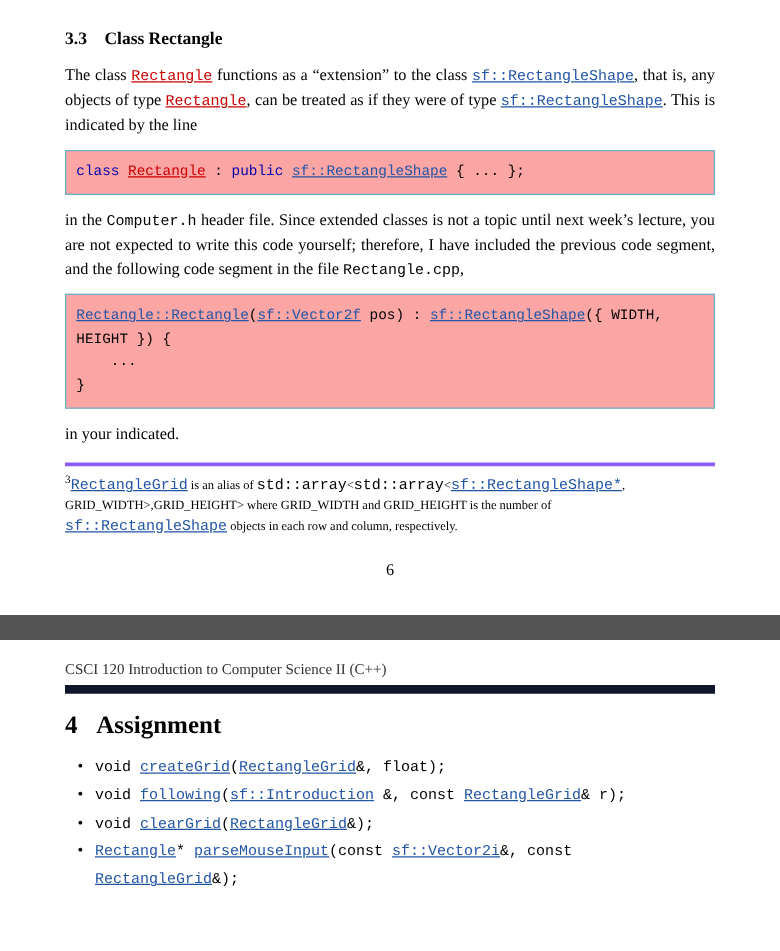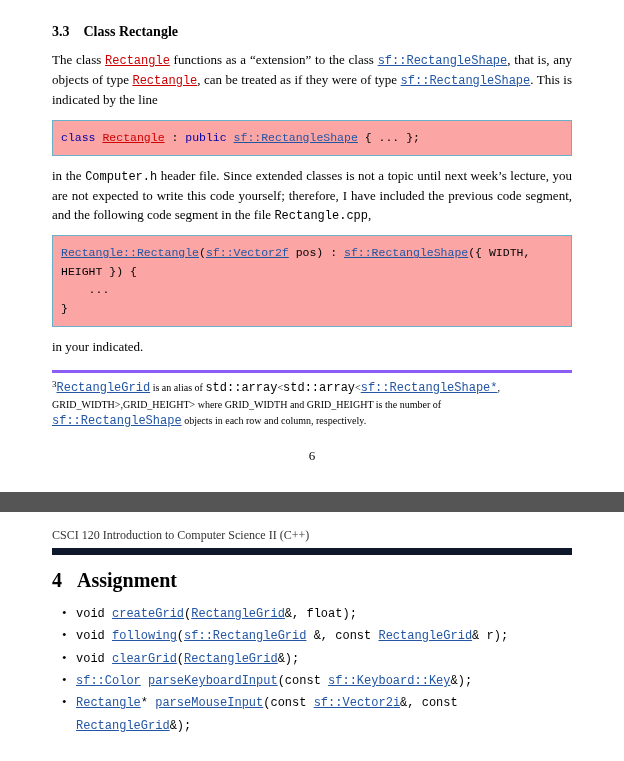--- a/index.html
+++ b/index.html
@@ -167,27 +167,24 @@
     <div class="assignment-heading">
       <span class="num">4</span>&nbsp;&nbsp;&nbsp;<span>Assignment</span>
     </div>
 
 
     <ul class="bullet-list">
       <li>
         <span class="code-inline">void </span><span class="code-inline link-blue">createGrid</span><span class="code-inline">(</span><span class="code-inline link-blue">RectangleGrid</span><span class="code-inline">&amp;, float);</span>
       </li>
       <li>
-        <span class="code-inline">void </span><span class="code-inline link-blue">following</span><span class="code-inline">(</span><span class="code-inline link-blue">sf::RectangleGrid</span><span class="code-inline"> &amp;, const </span><span class="code-inline link-blue">RectangleGrid</span><span class="code-inline">&amp; r);</span>
+        <span class="code-inline">void </span><span class="code-inline link-blue">following</span><span class="code-inline">(</span><span class="code-inline link-blue">sf::Introduction</span><span class="code-inline"> &amp;, const </span><span class="code-inline link-blue">RectangleGrid</span><span class="code-inline">&amp; r);</span>
       </li>
       <li>
         <span class="code-inline">void </span><span class="code-inline link-blue">clearGrid</span><span class="code-inline">(</span><span class="code-inline link-blue">RectangleGrid</span><span class="code-inline">&amp;);</span>
-      </li>
-      <li>
-        <span class="code-inline link-blue">sf::Color</span><span class="code-inline"> </span><span class="code-inline link-blue">parseKeyboardInput</span><span class="code-inline">(const </span><span class="code-inline link-blue">sf::Keyboard::Key</span><span class="code-inline">&amp;);</span>
       </li>
       <li>
         <span class="code-inline link-blue">Rectangle</span><span class="code-inline">* </span><span class="code-inline link-blue">parseMouseInput</span><span class="code-inline">(const </span><span class="code-inline link-blue">sf::Vector2i</span><span class="code-inline">&amp;, const </span><span class="code-inline link-blue">RectangleGrid</span><span class="code-inline">&amp;);</span>
       </li>
     </ul>
 
   </div>
 
 </div>
 

